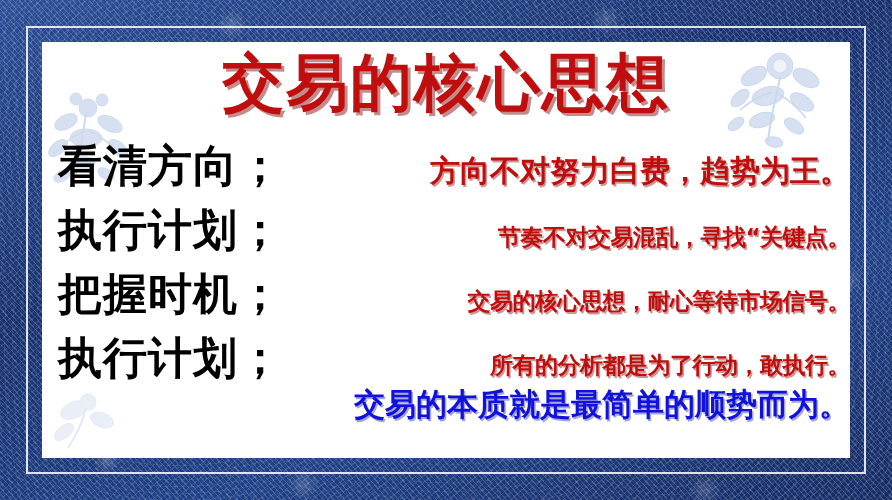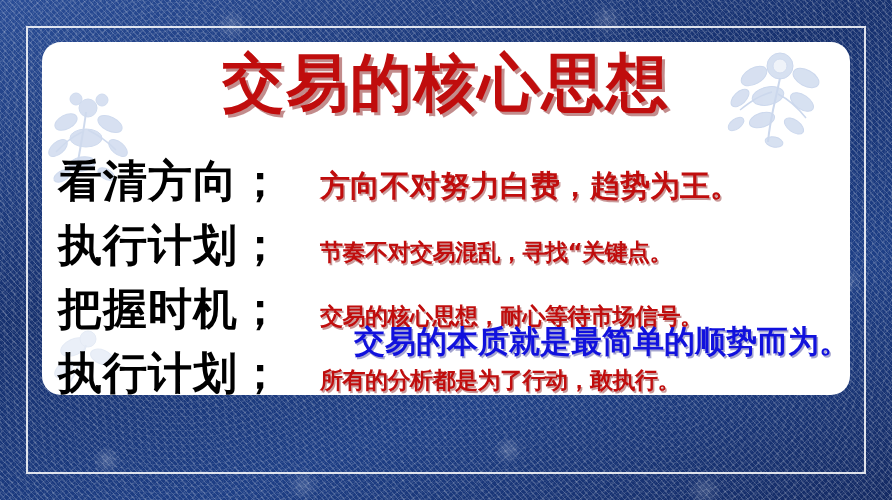--- a/index.html
+++ b/index.html
@@ -77,24 +77,23 @@
     border: 2px solid rgba(255,255,255,0.85);
     pointer-events: none;
   }
 
   
   .panel {
     position: absolute;
     left: 42px;
     top: 42px;
     width: 808px;
-    height: 353px;
+    height: 416px;
     background: #ffffff;
     overflow: hidden;
-    border-radius: 19px;
   }
 
   
   .floral {
     position: absolute;
     pointer-events: none;
     opacity: 0.55;
   }
   .floral-tl { left: -6px;  top: 36px;  width: 150px; height: 120px; }
   .floral-tr { right: 4px;  top: -4px;  width: 140px; height: 120px; }
@@ -114,21 +113,20 @@
     color: #c00d0d;
     text-shadow: 3px 3px 0 rgba(120,0,0,0.45);
     white-space: nowrap;
   }
 
   
   .rows {
     position: absolute;
     left: 0; right: 0;
     top: 92px;
-    margin-top: 15px;
   }
   .row {
     display: flex;
     align-items: baseline;
     height: 64px;
   }
   .row-head {
     flex: 0 0 auto;
     width: 278px;
     padding-left: 16px;
@@ -144,20 +142,21 @@
   .row-text {
     flex: 1 1 auto;
     font-family: "DejaVu Sans", "Liberation Sans", sans-serif;
     font-weight: 700;
     font-size: 30px;
     line-height: 64px;
     letter-spacing: 0px;
     color: #c00d0d;
     text-shadow: 1.5px 1.5px 0 rgba(120,0,0,0.40);
     white-space: nowrap;
+    text-align: right;
   }
   .row-text.tight { font-size: 23px; letter-spacing: -0.5px; }
 
   
   .footer {
     position: absolute;
     left: 0; right: 0;
     bottom: 38px;
     text-align: right;
     font-family: "DejaVu Sans", "Liberation Sans", sans-serif;

